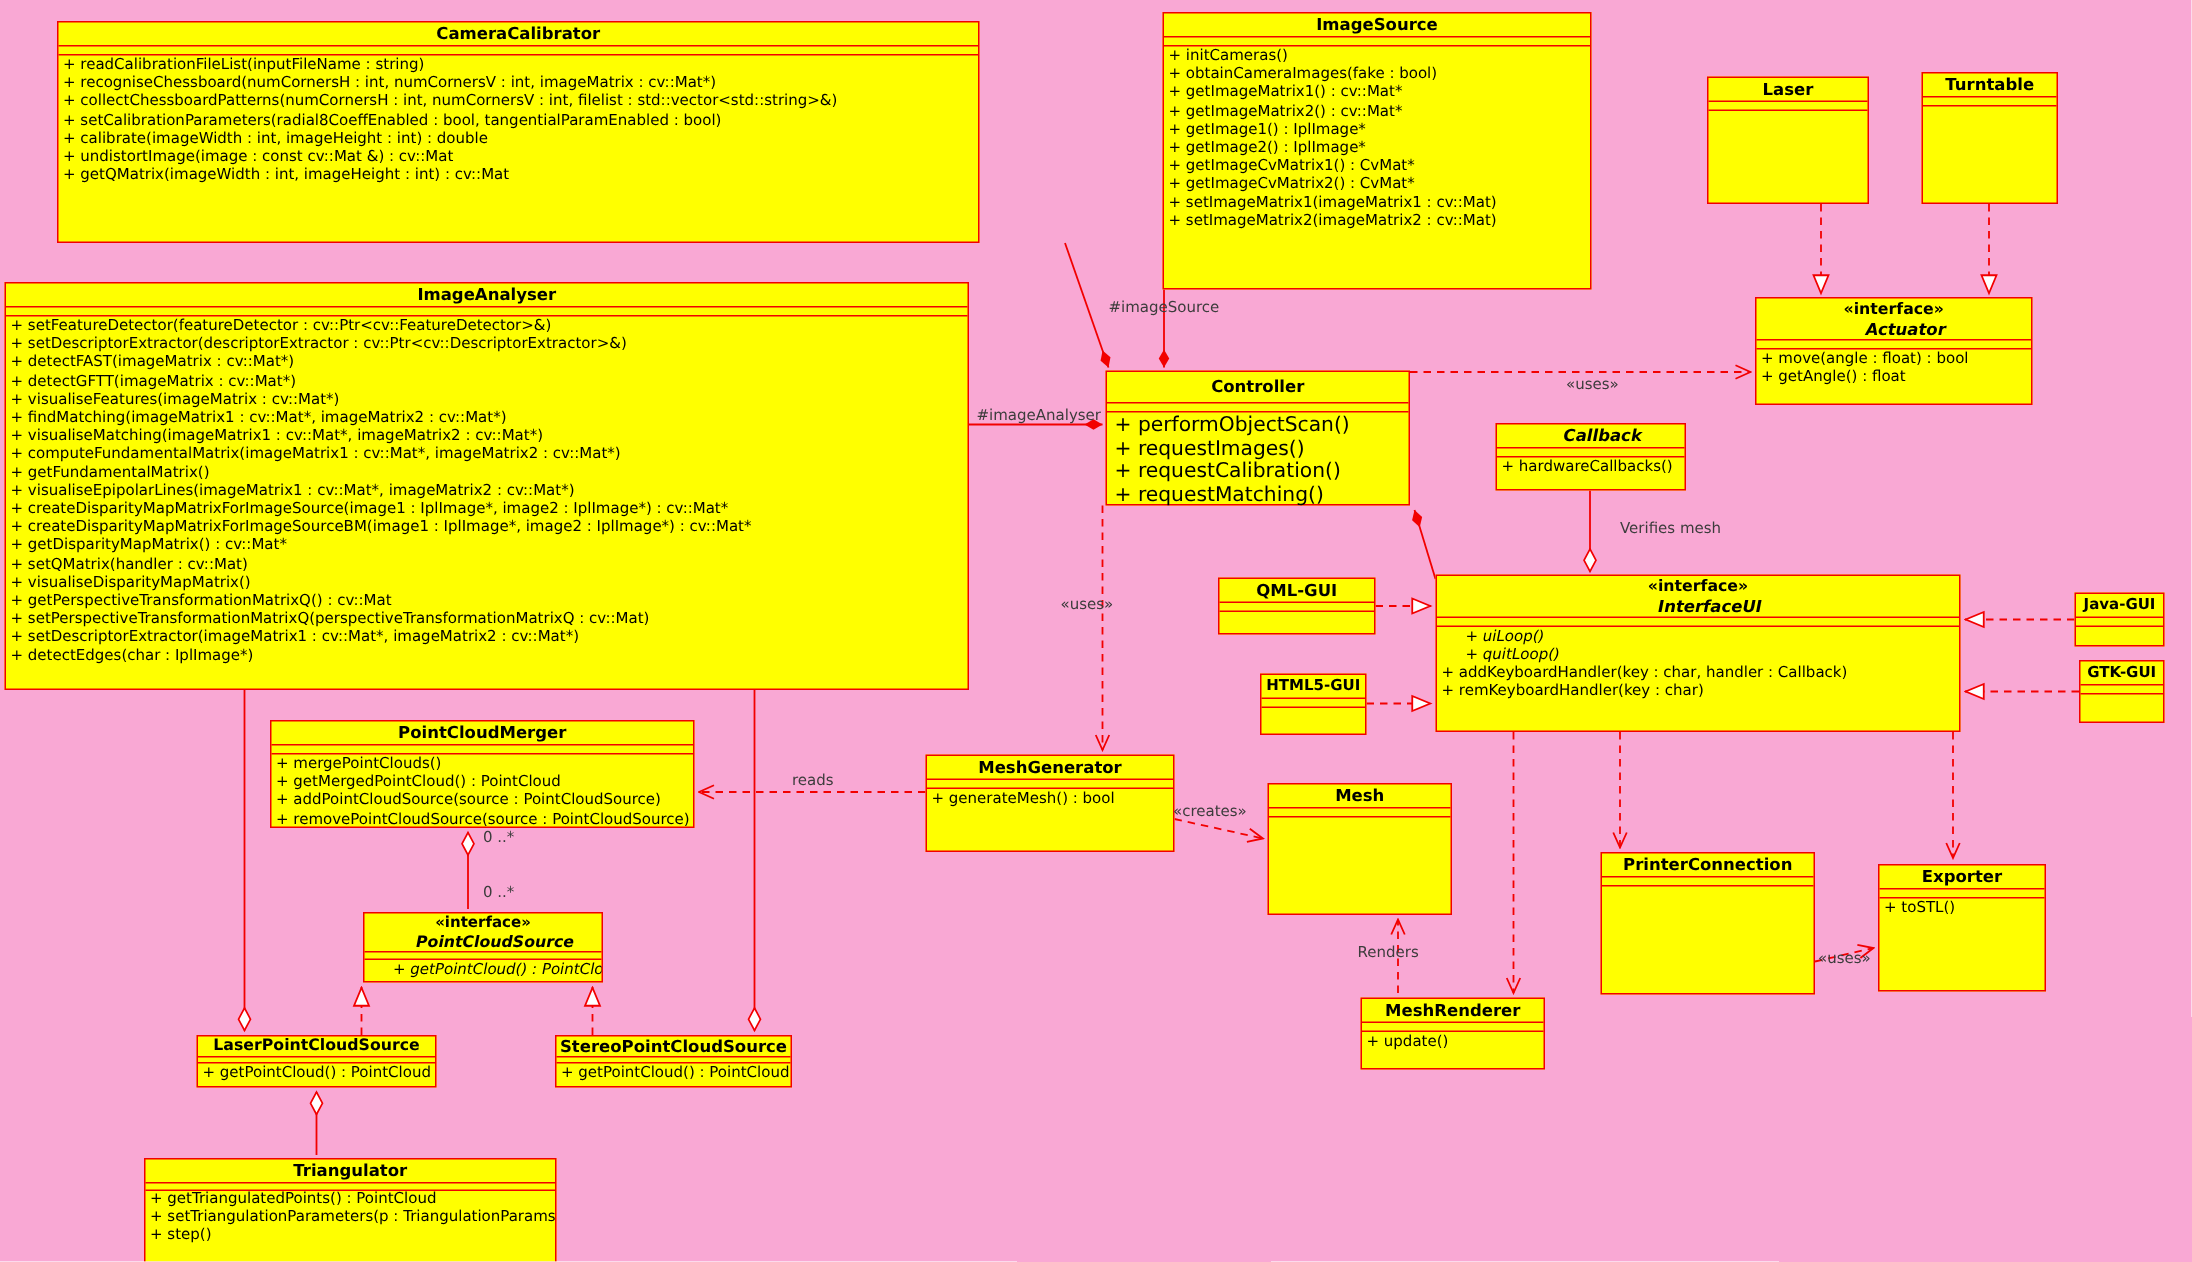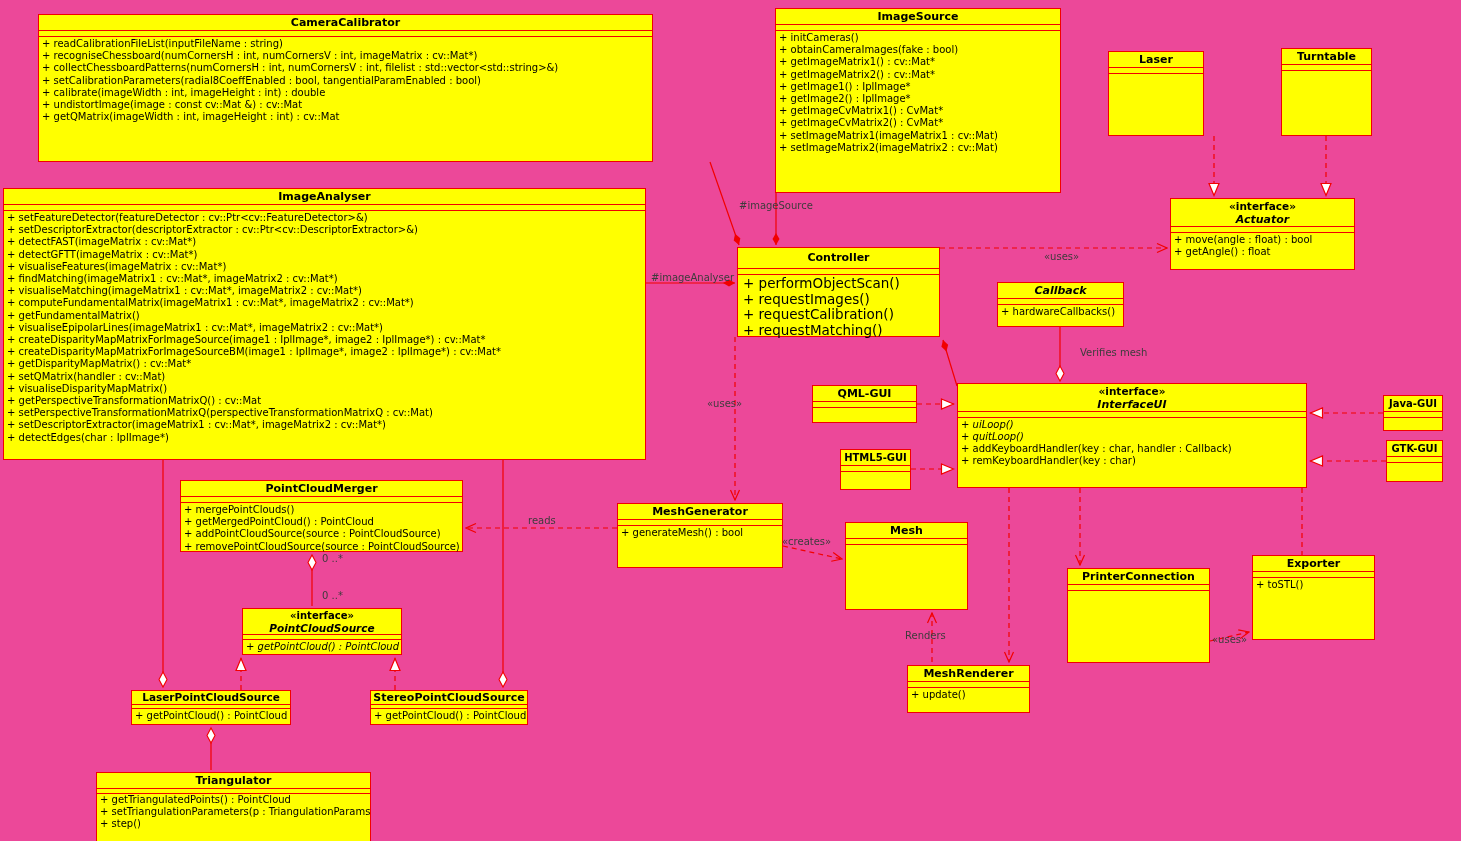--- a/index.html
+++ b/index.html
@@ -1,25 +1,25 @@
 <!DOCTYPE html>
 <html><head>
 <meta charset="utf-8">
 <style>
   html,body{margin:0;padding:0;background:#ffffff;}
-  #stage{position:relative;width:1461px;height:841px;background:#ec4899;overflow:hidden;
+  #stage{position:relative;width:1461px;height:841px;background:#f9a8d4;overflow:hidden;
          font-family:"DejaVu Sans",sans-serif;}
   #wires{position:absolute;left:0;top:0;z-index:1;}
   .uml{position:absolute;background:#ffff00;border:1px solid #f20000;box-sizing:border-box;z-index:2;}
   .uml .t{font-weight:bold;text-align:center;font-size:11px;line-height:15px;
           border-bottom:1px solid #f20000;color:#000;white-space:nowrap;overflow:hidden;}
   .uml .t .st{display:block;font-size:10.5px;line-height:12.5px;padding-top:1px;}
   .uml .t .nm{display:block;font-size:11px;line-height:13px;}
   .uml .t .nm.only{line-height:15px;}
-  .it{font-style:italic;}
+  .it{font-style:italic;margin-left:16px;}
   .uml .a{height:5px;border-bottom:1px solid #f20000;}
   .uml .ms{overflow:hidden;padding-top:1px;}
   .uml .m{font-size:10px;line-height:12.2px;padding:0 3px;white-space:nowrap;color:#000;}
   .uml.big .t{font-size:16px;line-height:20px;}
   .uml.big .m{font-size:13.5px;line-height:15.5px;padding:0 5px;}
   .uml.tsm .t{font-size:10.5px;}
   .lbl{position:absolute;z-index:3;font-size:10px;line-height:11px;color:#3c3c3c;white-space:nowrap;}
 </style>
 </head>
 <body>
@@ -101,21 +101,21 @@
         <div class="m">+ getImageMatrix2() : cv::Mat*</div>
         <div class="m">+ getImage1() : IplImage*</div>
         <div class="m">+ getImage2() : IplImage*</div>
         <div class="m">+ getImageCvMatrix1() : CvMat*</div>
         <div class="m">+ getImageCvMatrix2() : CvMat*</div>
         <div class="m">+ setImageMatrix1(imageMatrix1 : cv::Mat)</div>
         <div class="m">+ setImageMatrix2(imageMatrix2 : cv::Mat)</div>
       </div>
   </div>
 
-  <div class="uml" style="left:1108px;top:51px;width:96px;height:85px">
+  <div class="uml" style="left:1138px;top:51px;width:108px;height:85px">
     <div class="t">
         <span class="nm only">Laser</span>
       </div>
     <div class="a"></div>
     <div class="ms"></div>
   </div>
 
   <div class="uml" style="left:1281px;top:48px;width:91px;height:88px">
     <div class="t">
         <span class="nm only">Turntable</span>
@@ -265,21 +265,21 @@
   </div>
 
   <div class="uml" style="left:1067px;top:568px;width:143px;height:95px">
     <div class="t">
         <span class="nm only">PrinterConnection</span>
       </div>
     <div class="a"></div>
     <div class="ms"></div>
   </div>
 
-  <div class="uml" style="left:1252px;top:555px;width:123px;height:85px">
+  <div class="uml" style="left:1252px;top:576px;width:112px;height:85px">
     <div class="t">
         <span class="nm only">Exporter</span>
       </div>
     <div class="a"></div>
     <div class="ms">
         <div class="m">+ toSTL()</div>
       </div>
   </div>
 
   <div class="uml" style="left:242px;top:608px;width:160px;height:47px">

